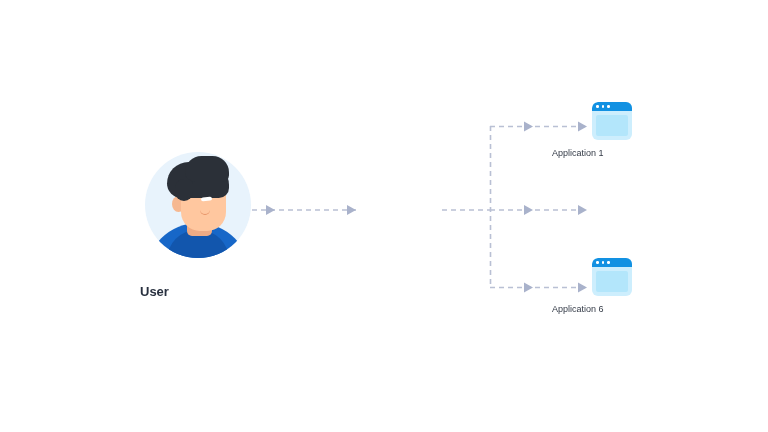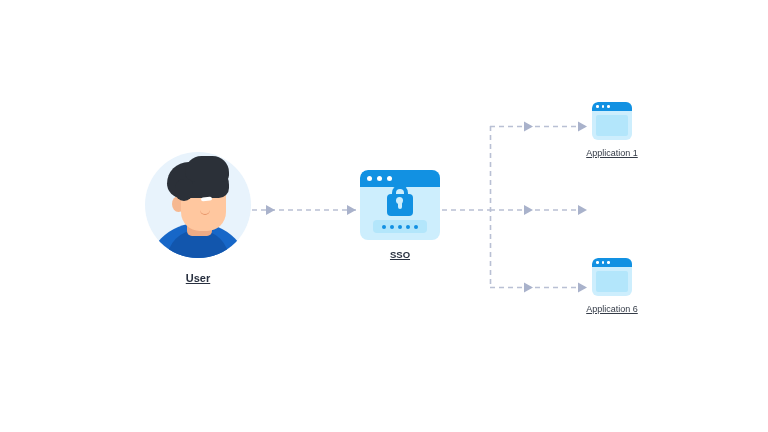--- a/index.html
+++ b/index.html
@@ -21,24 +21,23 @@
     top: 0;
     width: 768px;
     height: 432px;
   }
 
   
   .node {
     position: absolute;
   }
   .node-label {
-    text-align: center;
+    text-align: left;
     color: #28303f;
     white-space: nowrap;
-    text-decoration: underline;
   }
 
   
   #user-node {
     left: 140px;
     top: 152px;
     width: 116px;
   }
   .avatar {
     position: relative;
@@ -138,22 +137,22 @@
   .av-mouth {
     position: absolute;
     left: 55px;
     top: 58px;
     width: 10px;
     height: 4px;
     border-bottom: 1.6px solid #e79468;
     border-radius: 0 0 8px 8px;
   }
   #user-label {
-    margin-top: 14px;
-    font-size: 11px;
+    margin-top: 26px;
+    font-size: 13px;
     font-weight: bold;
   }
 
   
   .win {
     position: relative;
     box-sizing: border-box;
     background: #cdeefd;
     border-radius: 6px;
     overflow: hidden;
@@ -345,43 +344,20 @@
       <div class="av-face"></div>
       <div class="av-hair"></div>
       <div class="av-hair2"></div>
       <div class="av-hair3"></div>
       <div class="av-eye"></div>
       <div class="av-mouth"></div>
     </div>
     <div class="node-label" id="user-label">User</div>
   </div>
 
-  <div class="node" id="sso-node">
-    <div class="win" id="sso-win">
-      <div class="win-bar">
-        <span class="win-dot"></span>
-        <span class="win-dot"></span>
-        <span class="win-dot"></span>
-      </div>
-      <div class="sso-body">
-        <div class="lock">
-          <div class="lock-shackle"></div>
-          <div class="lock-key"></div>
-        </div>
-        <div class="pw-field">
-          <span class="pw-dot"></span>
-          <span class="pw-dot"></span>
-          <span class="pw-dot"></span>
-          <span class="pw-dot"></span>
-          <span class="pw-dot"></span>
-        </div>
-      </div>
-    </div>
-    <div class="node-label" id="sso-label">SSO</div>
-  </div>
 
   <div class="node app-node" id="app-node-0">
     <div class="win app-win">
       <div class="win-bar">
         <span class="win-dot"></span>
         <span class="win-dot"></span>
         <span class="win-dot"></span>
       </div>
       <div class="app-pane"></div>
     </div>

